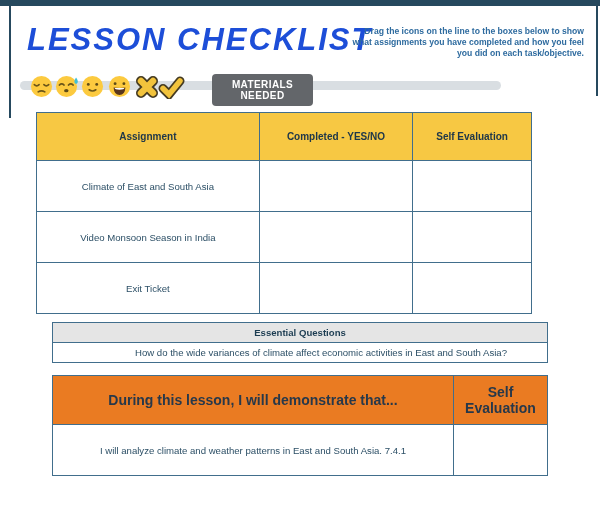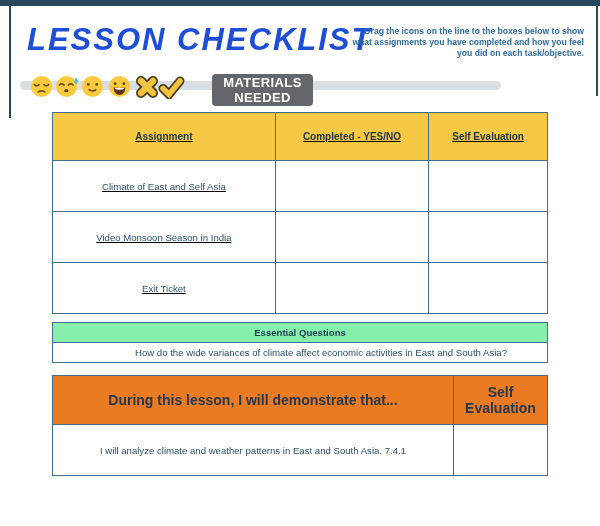--- a/index.html
+++ b/index.html
@@ -26,34 +26,34 @@
   .track{
     position:absolute;left:20px;top:81px;width:481px;height:9px;
     background:#d9dee2;border-radius:6px;
   }
   .emoji{position:absolute;top:75px;width:23px;height:23px;cursor:grab;}
   .mark{position:absolute;top:75px;width:24px;height:24px;cursor:grab;}
 
   .materials-btn{
     position:absolute;left:212px;top:74px;width:101px;height:23px;
     background:#63666a;border:none;border-radius:4px;
-    color:#ffffff;font-size:13px;font-weight:bold;letter-spacing:.4px;
+    color:#ffffff;font-size:10px;font-weight:bold;letter-spacing:.4px;
     font-family:"Liberation Sans",sans-serif;
     display:flex;align-items:center;justify-content:center;padding:16px;
   }
 
   table{border-collapse:collapse;table-layout:fixed;}
   td,th{border:1.6px solid #416e8c;color:#2c4f66;font-size:9.6px;text-align:center;vertical-align:middle;padding:2px 6px;}
 
-  .assign-table{position:absolute;left:52px;top:112px;width:496px;text-decoration:underline;}
+  .assign-table{position:absolute;left:36px;top:112px;width:496px;}
   .assign-table th{background:#f7c843;height:43px;color:#203849;font-size:10px;}
   .assign-table td{height:46px;background:#ffffff;}
 
   .eq-table{position:absolute;left:52px;top:322px;width:496px;}
-  .eq-table th{background:#86efac;height:15px;color:#1d3d52;font-size:9.6px;text-align:center;}
+  .eq-table th{background:#e5e5e5;height:15px;color:#1d3d52;font-size:9.6px;text-align:center;}
   .eq-table td{height:15px;background:#ffffff;padding-left:48px;}
 
   .obj-table{position:absolute;left:52px;top:375px;width:496px;}
   .obj-table th{background:#ea7b22;height:44px;color:#27384a;font-size:14px;}
   .obj-table td{height:46px;background:#ffffff;}
 </style>
 </head>
 <body>
 
 <div class="frame-top"></div>
@@ -126,21 +126,21 @@
       <col style="width:31%">
       <col style="width:24%">
     </colgroup>
   <tbody>
       <tr>
     <th>Assignment</th>
     <th>Completed - YES/NO</th>
     <th>Self Evaluation</th>
   </tr>
   <tr>
-    <td>Climate of East and Self Asia</td>
+    <td>Climate of East and South Asia</td>
     <td></td>
     <td></td>
   </tr>
   <tr>
     <td>Video Monsoon Season in India</td>
     <td></td>
     <td></td>
   </tr>
   <tr>
     <td>Exit Ticket</td>

